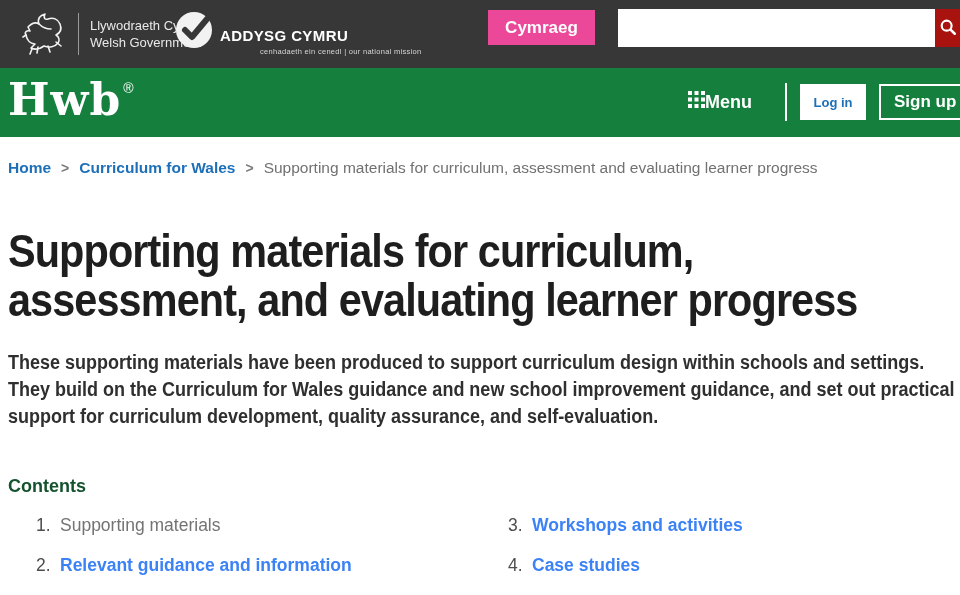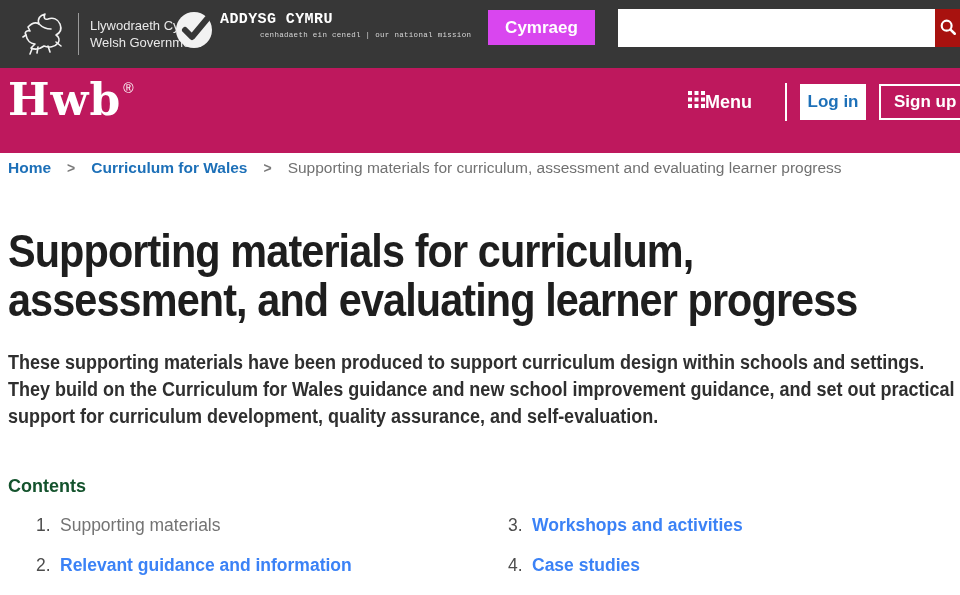--- a/index.html
+++ b/index.html
@@ -5,50 +5,50 @@
   * { margin: 0; padding: 0; box-sizing: border-box; }
   html, body { width: 960px; height: 595px; overflow: hidden; background: #fff;
     font-family: "Liberation Sans", sans-serif; }
 
   
   .topbar { position: relative; width: 960px; height: 68px; background: #373737; }
   .dragon-wrap { position: absolute; left: 22px; top: 9px; width: 44px; height: 48px; }
   .topbar-divider { position: absolute; left: 78px; top: 13px; width: 1px; height: 42px; background: #9a9a9a; }
   .wg-text { position: absolute; left: 90px; top: 17px; color: #e9e9e9; font-size: 13px; line-height: 17px; }
   .ew-logo { position: absolute; left: 175px; top: 11px; width: 38px; height: 38px; }
-  .ew-text { position: absolute; left: 220px; top: 12px; color: #fff; font-family: Liberation Mono, monospace; }
+  .ew-text { position: absolute; left: 220px; top: 28px; color: #fff; }
   .ew-text .l1, .ew-text .l2 { font-weight: bold; font-size: 15px; line-height: 16px; letter-spacing: 0.4px; }
   .ew-tagline { font-size: 7.5px; color: #d6d6d6; margin-top: 3px; letter-spacing: 0.3px; padding-left: 40px; }
   .lang-btn { position: absolute; left: 488px; top: 10px; width: 107px; height: 35px;
-    background: #d946ef; color: #fff; font-weight: bold; font-size: 17px;
+    background: #ec4899; color: #fff; font-weight: bold; font-size: 17px;
     border: none; display: flex; align-items: center; justify-content: center; cursor: pointer; }
   .search-box { position: absolute; left: 618px; top: 9px; width: 317px; height: 38px;
     background: #fff; border: none; padding: 0 8px; font-size: 16px; outline: none; }
   .search-btn { position: absolute; left: 935px; top: 9px; width: 25px; height: 38px;
     background: #a8120f; border: none; display: flex; align-items: center; justify-content: center; cursor: pointer; }
 
   
-  .teal { position: relative; width: 960px; height: 85px; background: #be185d; }
+  .teal { position: relative; width: 960px; height: 69px; background: #15803d; }
   .hwb-logo { position: absolute; left: 8px; top: 6px; color: #fff;
     font-family: "DejaVu Serif", serif; font-weight: bold; font-size: 44px; letter-spacing: 1px; }
   .hwb-logo sup { font-size: 14px; font-family: "Liberation Sans", sans-serif; vertical-align: 22px; margin-left: 2px; font-weight: normal; }
   .menu-btn { position: absolute; left: 688px; top: 18px; height: 32px; background: transparent; border: none;
     color: #fff; font-weight: bold; font-size: 18px; display: flex; align-items: center; gap: 0; cursor: pointer;
     font-family: "Liberation Sans", sans-serif; }
   .teal-divider { position: absolute; left: 785px; top: 15px; width: 2px; height: 38px; background: #fff; }
   .login-btn { position: absolute; left: 800px; top: 16px; width: 66px; height: 36px;
-    background: #fff; color: #1d70b8; font-weight: bold; font-size: 17px; border: none; cursor: pointer;
+    background: #fff; color: #1d70b8; font-weight: bold; font-size: 13px; border: none; cursor: pointer;
     font-family: "Liberation Sans", sans-serif; }
   .signup-btn { position: absolute; left: 879px; top: 16px; width: 92px; height: 36px;
     background: transparent; color: #fff; font-weight: bold; font-size: 17px;
     border: 2px solid #fff; cursor: pointer; text-align: left; padding-left: 13px;
     font-family: "Liberation Sans", sans-serif; }
 
   
-  .breadcrumb { position: absolute; left: 8px; top: 159px; font-size: 15.5px; display: flex; gap: 16px; align-items: baseline; white-space: nowrap; }
+  .breadcrumb { position: absolute; left: 8px; top: 159px; font-size: 15.5px; display: flex; gap: 10px; align-items: baseline; white-space: nowrap; }
   .crumb-link { color: #1d70b8; font-weight: bold; text-decoration: none; }
   .crumb-sep { color: #7a7a7a; font-weight: bold; font-size: 14px; }
   .crumb-current { color: #717171; }
 
   
   .condensed { transform: scaleX(0.9); transform-origin: 0 0; }
   .page-title { position: absolute; left: 8px; top: 227px; width: 1065px;
     font-size: 46px; line-height: 49px; font-weight: bold; color: #1e1e1e; letter-spacing: -1px; }
   .page-title span { display: block; }
   .intro { position: absolute; left: 8px; top: 349px; width: 1062px;

